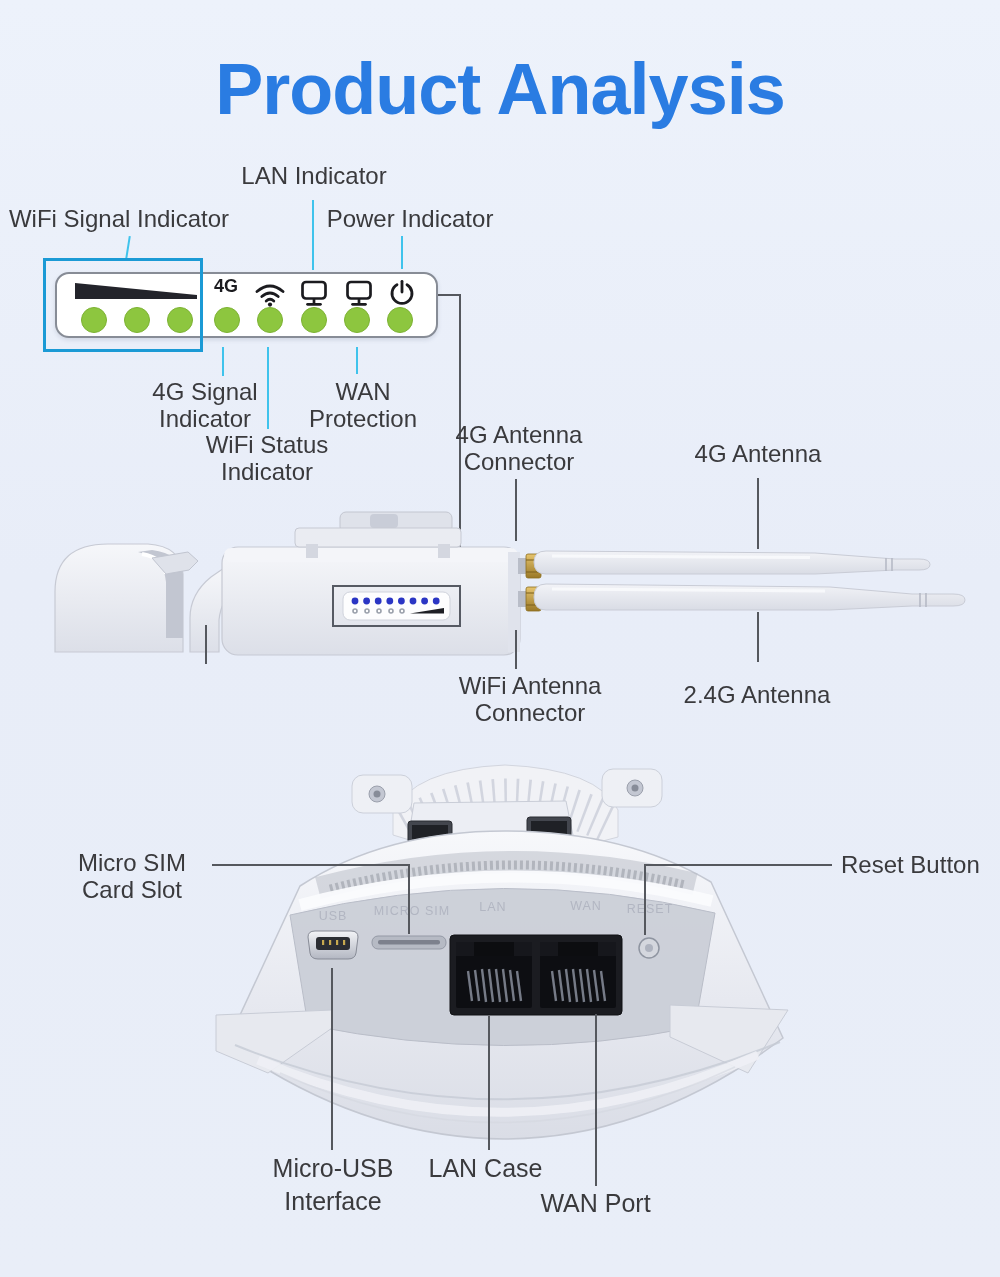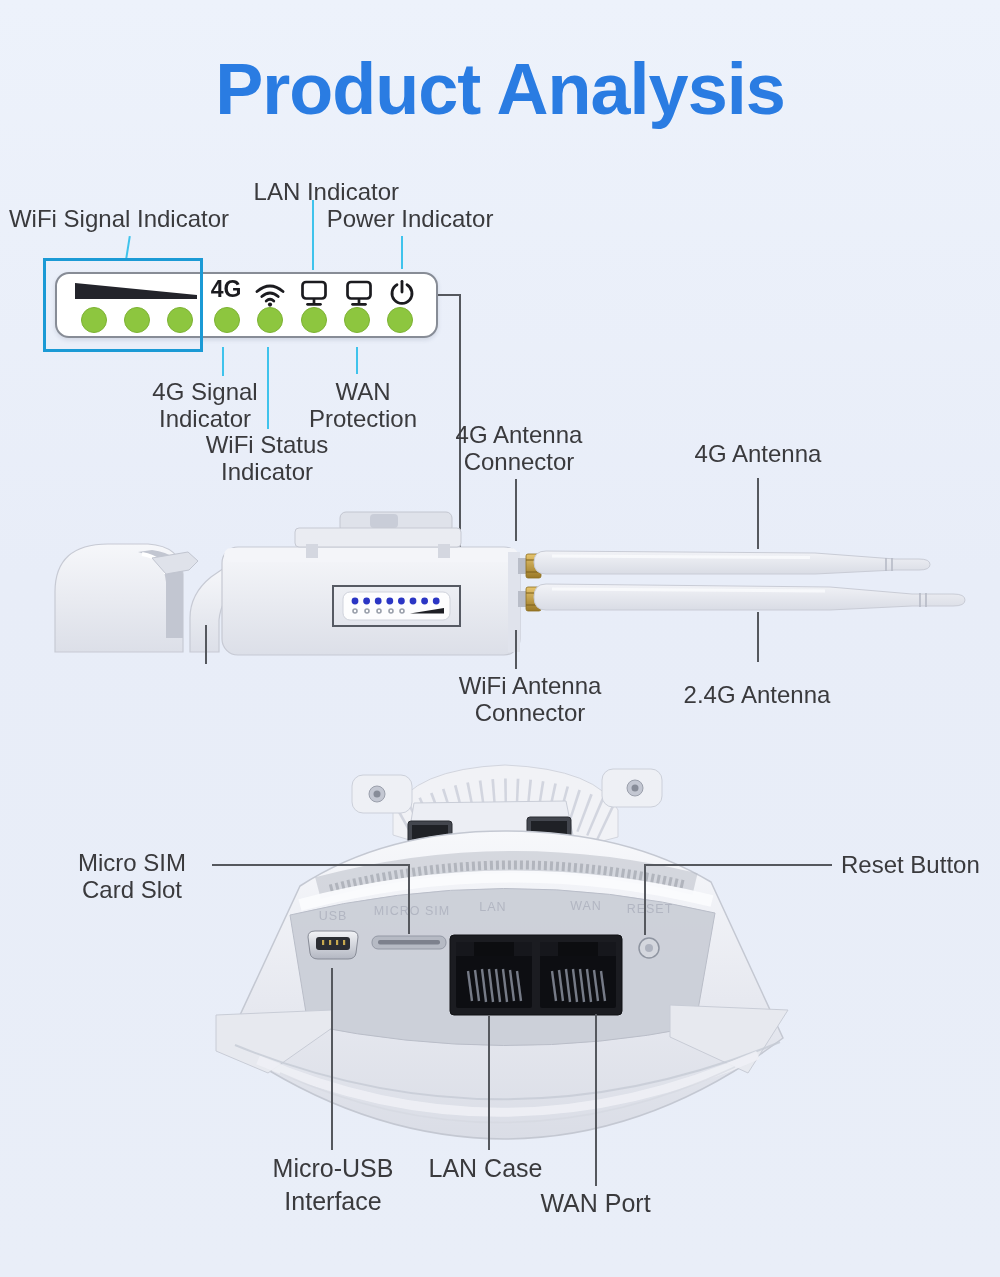--- a/index.html
+++ b/index.html
@@ -19,37 +19,37 @@
   .dlineV{position:absolute;width:2px;background:#55585e;}
   .dlineH{position:absolute;height:2px;background:#55585e;}
   .panel{
     position:absolute;left:55px;top:272px;width:383px;height:66px;background:#ffffff;
     border:2px solid #878c96;border-radius:14px;box-sizing:border-box;
     box-shadow:0 2px 4px rgba(90,100,130,.18);
   }
   .wedge{position:absolute;left:18px;top:9px;width:122px;height:16px;background:#23242b;
     clip-path:polygon(0 0,100% 75%,100% 100%,0 100%);}
   .fourg{position:absolute;left:146px;top:2px;width:46px;text-align:center;
-    font-size:23px;font-weight:bold;color:#1b1b1f;}
+    font-size:18px;font-weight:bold;color:#1b1b1f;}
   .dot{position:absolute;top:33px;width:26px;height:26px;border-radius:50%;
     background:#8dc63f;border:1px solid #7cb232;box-sizing:border-box;}
   .hbox{position:absolute;left:43px;top:258px;width:160px;height:94px;
     border:3px solid #1b9ad5;box-sizing:border-box;}
   .picon{position:absolute;top:5px;}
   svg text{font-family:"Liberation Sans","DejaVu Sans",sans-serif;}
 </style>
 </head>
 <body>
 
 <div class="canvas">
 
   <div class="title">Product Analysis</div>
 
   <div class="lbl" style="left:5px;top:205px;width:228px;">WiFi Signal Indicator</div>
-  <div class="lbl" style="left:229px;top:178px;width:170px;text-align:right;">LAN Indicator</div>
+  <div class="lbl" style="left:229px;top:162px;width:170px;">LAN Indicator</div>
   <div class="lbl" style="left:323px;top:205px;width:174px;">Power Indicator</div>
 
   <div class="cline" style="left:127px;top:236px;height:23px;transform:rotate(9deg);"></div>
   <div class="cline" style="left:312px;top:200px;height:70px;"></div>
   <div class="cline" style="left:401px;top:236px;height:33px;"></div>
 
   <div class="panel">
     <div class="wedge"></div>
     <div class="fourg">4G</div>
 

